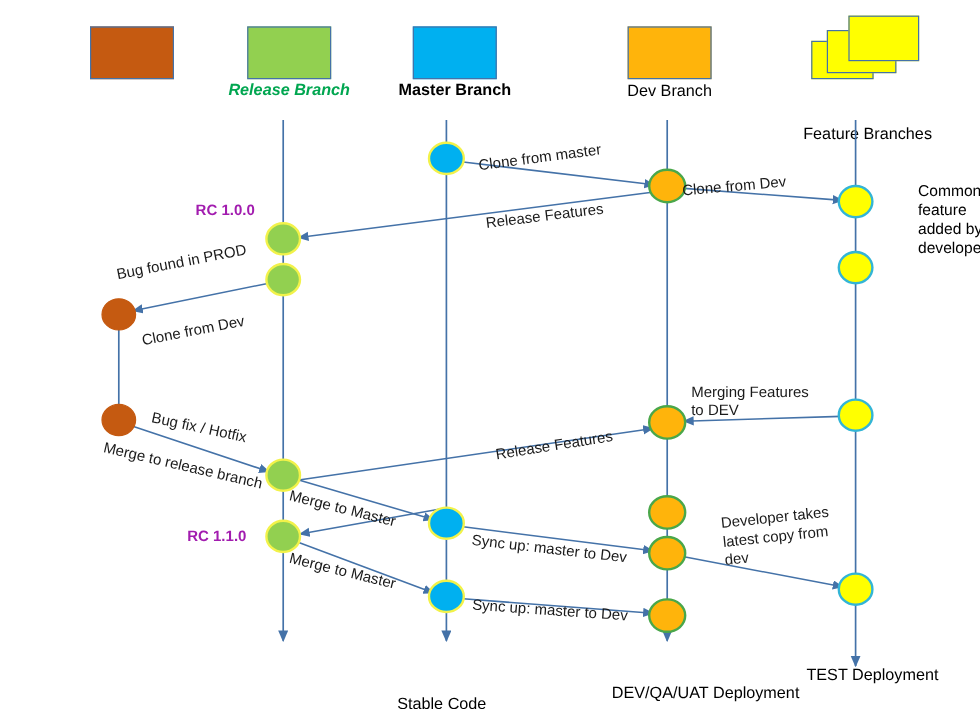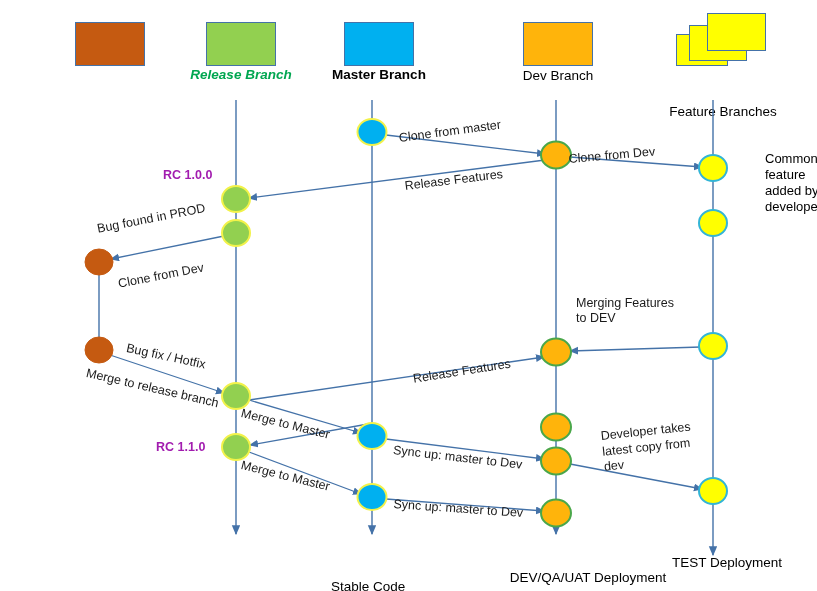--- a/index.html
+++ b/index.html
@@ -185,21 +185,21 @@
   <div class="edge-label" style="left:398px; top:131px; transform: rotate(-7.5deg);">Clone from master</div>
 
   <div class="edge-label" style="left:568px; top:152px; transform: rotate(-5deg);">Clone from Dev</div>
 
   <div class="edge-label" style="left:404px; top:179px; transform: rotate(-7deg);">Release Features</div>
 
   <div class="edge-label" style="left:96px; top:222px; transform: rotate(-11deg);">Bug found in PROD</div>
 
   <div class="edge-label" style="left:117px; top:277px; transform: rotate(-11deg);">Clone from Dev</div>
 
-  <div class="edge-label" style="left:576px; top:296px;">Merging Features
+  <div class="edge-label" style="left:576px; top:320px;">Merging Features
 to DEV</div>
 
   <div class="edge-label" style="left:128px; top:341px; transform: rotate(12deg);">Bug fix / Hotfix</div>
 
   <div class="edge-label" style="left:88px; top:366px; transform: rotate(13deg);">Merge to release branch</div>
 
   <div class="edge-label" style="left:412px; top:372px; transform: rotate(-9deg);">Release Features</div>
 
   <div class="edge-label" style="left:243px; top:406px; transform: rotate(14deg);">Merge to Master</div>
 

